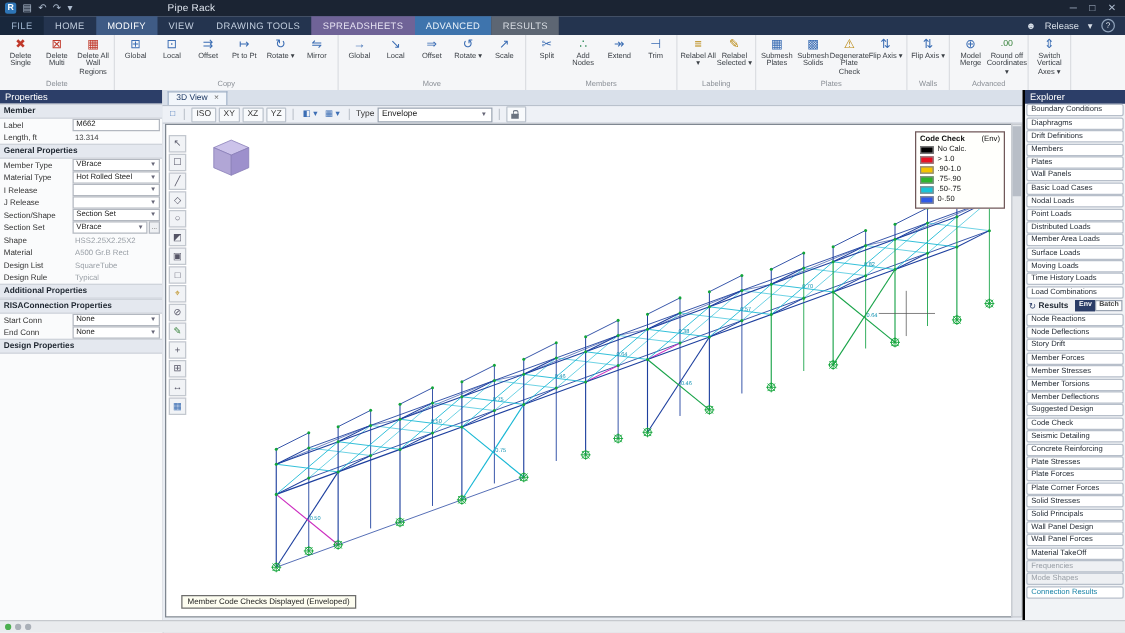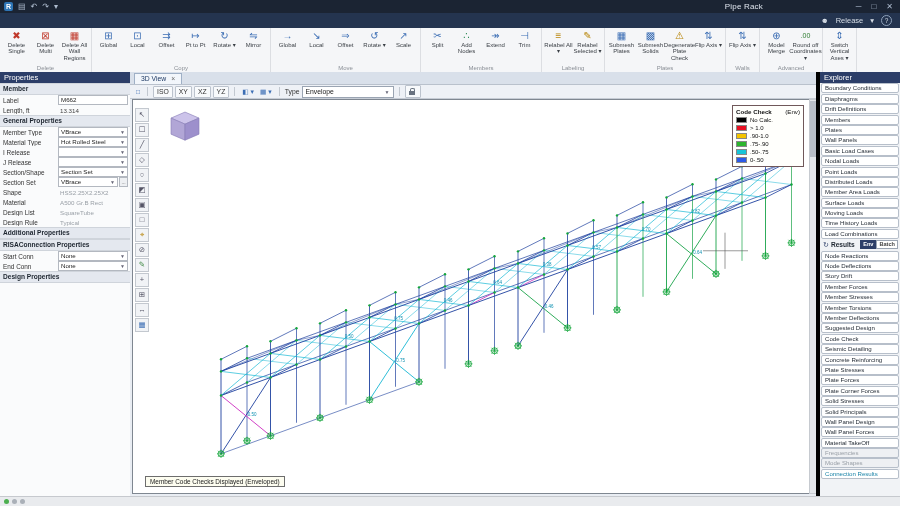--- a/index.html
+++ b/index.html
@@ -6,21 +6,21 @@
   body{width:900px;height:506px;position:relative;overflow:hidden;
        font-family:"Liberation Sans",sans-serif;background:#c8ccd2;
        -webkit-font-smoothing:antialiased;}
   
   .titlebar{position:absolute;left:0;top:0;width:900px;height:13px;background:#1b2433;
             color:#dfe5ee;font-size:8px;display:flex;align-items:center;}
   .tb-left{display:flex;gap:5px;padding-left:4px;width:130px;align-items:center;}
   .tb-ic{font-size:8px;line-height:13px;color:#aebccf;}
   .tb-logo{width:9px;height:9px;background:#2e75b6;color:#fff;font-size:7px;line-height:9px;
            text-align:center;border-radius:2px;font-weight:bold;}
-  .tb-title{flex:1;text-align:right;letter-spacing:.2px;}
+  .tb-title{flex:1;text-align:left;letter-spacing:.2px;}
   .tb-right{width:130px;display:flex;justify-content:flex-end;gap:10px;padding-right:7px;color:#aebccf;}
   
   .tabbar{position:absolute;left:0;top:13px;width:900px;height:15px;background:#24344f;
           display:flex;font-size:7.5px;color:#c3cfdf;}
   .tab{padding:0 9px;line-height:15px;letter-spacing:.3px;}
   .tab.file{background:#18273c;color:#9db3cd;}
   .tab.active{background:#3f5b85;color:#fff;}
   .tab.purple{background:#6f6397;color:#e6e2f2;}
   .tab.blue{background:#3e74ad;color:#eaf2fa;}
   .tab.gray{background:#5d6673;color:#d9dde3;}
@@ -78,21 +78,21 @@
         line-height:11px;text-align:center;color:#556;}
   .legend{position:absolute;top:5px;right:5px;width:64px;background:#fffffc;border:1px solid #70585a;
           padding:2px 3px;font-size:6px;z-index:3;color:#111;}
   .legend-title{display:flex;justify-content:space-between;font-size:6.2px;margin-bottom:1px;}
   .lrow{display:flex;align-items:center;gap:3px;height:8px;}
   .lsw{width:9px;height:4px;border:0.5px solid #888;}
   .note{position:absolute;left:12px;bottom:6px;background:#fdfdf0;border:1px solid #6d6d6d;
         font-size:6.4px;padding:1px 4px;color:#222;z-index:3;}
   
   .explorer{position:absolute;right:0;top:72px;width:80px;height:425px;background:#f1f3f6;
-            border-left:4px solid #000000;overflow:hidden;}
+            border-left:2px solid #000000;overflow:hidden;}
   .ehead{height:11px;background:#2c3e68;color:#fff;line-height:11px;padding-left:4px;font-size:7.5px;}
   .eitem{height:8px;line-height:8px;background:#fff;border:1px solid #b7bfca;border-radius:2px;
          margin:0.4px 1px;font-size:6.1px;padding-left:3px;color:#1e2630;overflow:hidden;white-space:nowrap;}
   .eitem.disabled{color:#9aa0a8;background:#eef0f3;}
   .eitem.accent{color:#1b84a8;}
   .res-head{height:11px;display:flex;align-items:center;font-size:6.6px;font-weight:bold;
             padding:0 2px 0 3px;gap:2px;color:#1e2630;}
   .res-ic{color:#2c3e68;font-weight:normal;font-size:7px;}
   .tgl{margin-left:auto;display:flex;}
   .tgl span{padding:0 2px;font-size:5.6px;border:1px solid #9aa4b2;line-height:7px;background:#fff;color:#444;}
@@ -115,20 +115,30 @@
   </div>
   <div class="tb-title">Pipe Rack</div>
   <div class="tb-right">
     <span>─</span>
     <span>□</span>
     <span>✕</span>
   </div>
 </div>
 
 <div class="tabbar">
+  <div id="tabs" style="display:flex;">
+      <div class="tab file">FILE</div>
+      <div class="tab ">HOME</div>
+      <div class="tab active">MODIFY</div>
+      <div class="tab ">VIEW</div>
+      <div class="tab ">DRAWING TOOLS</div>
+      <div class="tab purple">SPREADSHEETS</div>
+      <div class="tab blue">ADVANCED</div>
+      <div class="tab gray">RESULTS</div>
+    </div>
   <div class="tabbar-right">
     <span>☻</span>
     <span>Release</span>
     <span>▾</span>
     <span class="help-badge">?</span>
   </div>
 </div>
 
 <div class="ribbon" id="ribbon">
     <div class="rgroup">

